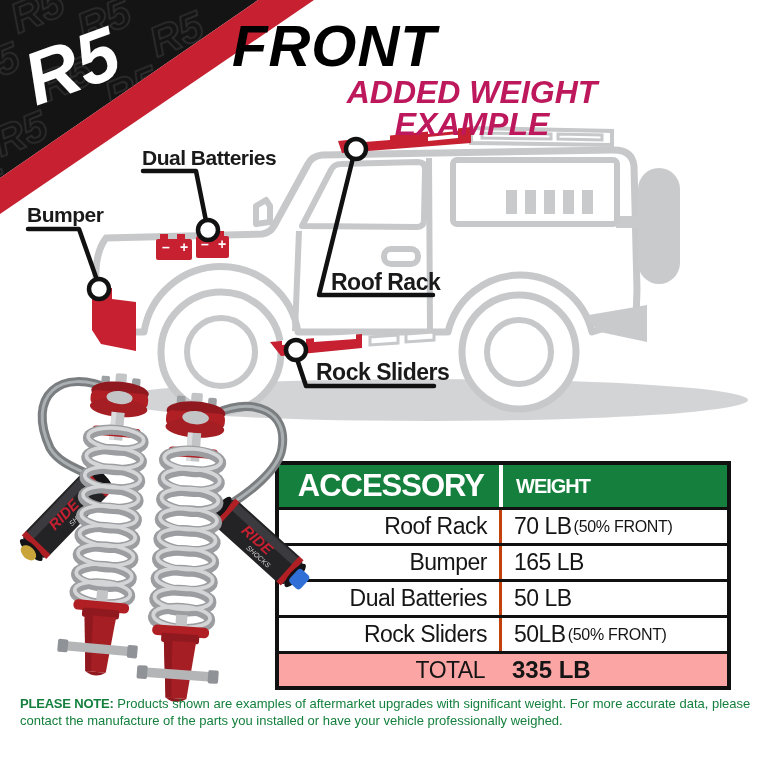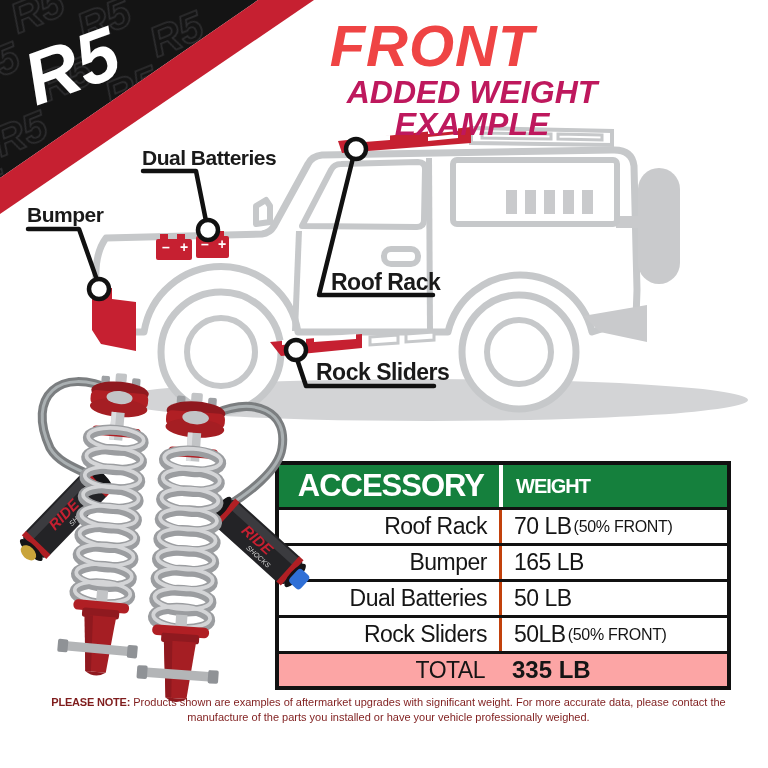--- a/index.html
+++ b/index.html
@@ -1,22 +1,22 @@
 <!DOCTYPE html>
 <html><head>
 <meta charset="utf-8">
 <style>
   html,body{margin:0;padding:0;background:#fff;}
   .stage{position:relative;width:768px;height:768px;background:#fff;overflow:hidden;
          font-family:"Liberation Sans",sans-serif;color:#151515;}
   .abs{position:absolute;}
   
-  .title-main{left:232px;top:17px;width:400px;text-align:center;
+  .title-main{left:232px;top:17px;width:400px;text-align:left;
     font-size:58px;font-weight:bold;font-style:italic;letter-spacing:1px;line-height:1;
-    color:#ef4444;z-index:3;}
+    color:#000000;z-index:3;}
   .title-sub{left:272px;top:76px;width:400px;text-align:center;
     font-size:32px;font-weight:bold;font-style:italic;letter-spacing:0;line-height:1;
     color:#be185d;z-index:3;}
   
   .callout{font-weight:bold;color:#1a1a1a;letter-spacing:-0.5px;z-index:3;white-space:nowrap;}
   .cl-batt{left:142px;top:146px;font-size:21px;}
   .cl-bump{left:27px;top:203px;font-size:21px;}
   .cl-rack{left:331px;top:269px;font-size:23px;}
   .cl-slid{left:316px;top:359px;font-size:23px;}
   
@@ -31,21 +31,21 @@
   .tbody .cellA{display:flex;align-items:center;justify-content:flex-end;padding-right:12px;
     font-size:23px;letter-spacing:-0.5px;}
   .tbody .cellW{display:flex;align-items:center;padding-left:12px;border-left:3px solid #c2410c;
     font-size:23px;letter-spacing:-0.5px;}
   .wnote{font-size:16px;margin-left:2px;letter-spacing:-0.3px;}
   .ttotal{height:32px;border-top:3px solid #111;background:#fca5a5;}
   .ttotal .cellA{display:flex;align-items:center;justify-content:flex-end;padding-right:14px;
     font-size:23px;letter-spacing:-0.5px;}
   .ttotal .cellW{display:flex;align-items:center;padding-left:13px;font-size:24px;font-weight:bold;}
   
-  .note{left:20px;top:695px;width:737px;font-size:11px;line-height:1.34;color:#7f1d1d;z-index:3;text-align:center;}
+  .note{left:20px;top:695px;width:737px;font-size:13px;line-height:1.34;color:#15803d;z-index:3;}
   .note b{letter-spacing:-0.2px;}
   
   .artwork{left:0;top:0;width:768px;height:768px;z-index:2;pointer-events:none;}
 </style>
 </head>
 <body>
 
 <div class="stage">
 
   <svg class="abs artwork" viewBox="0 0 768 768" aria-hidden="true">

